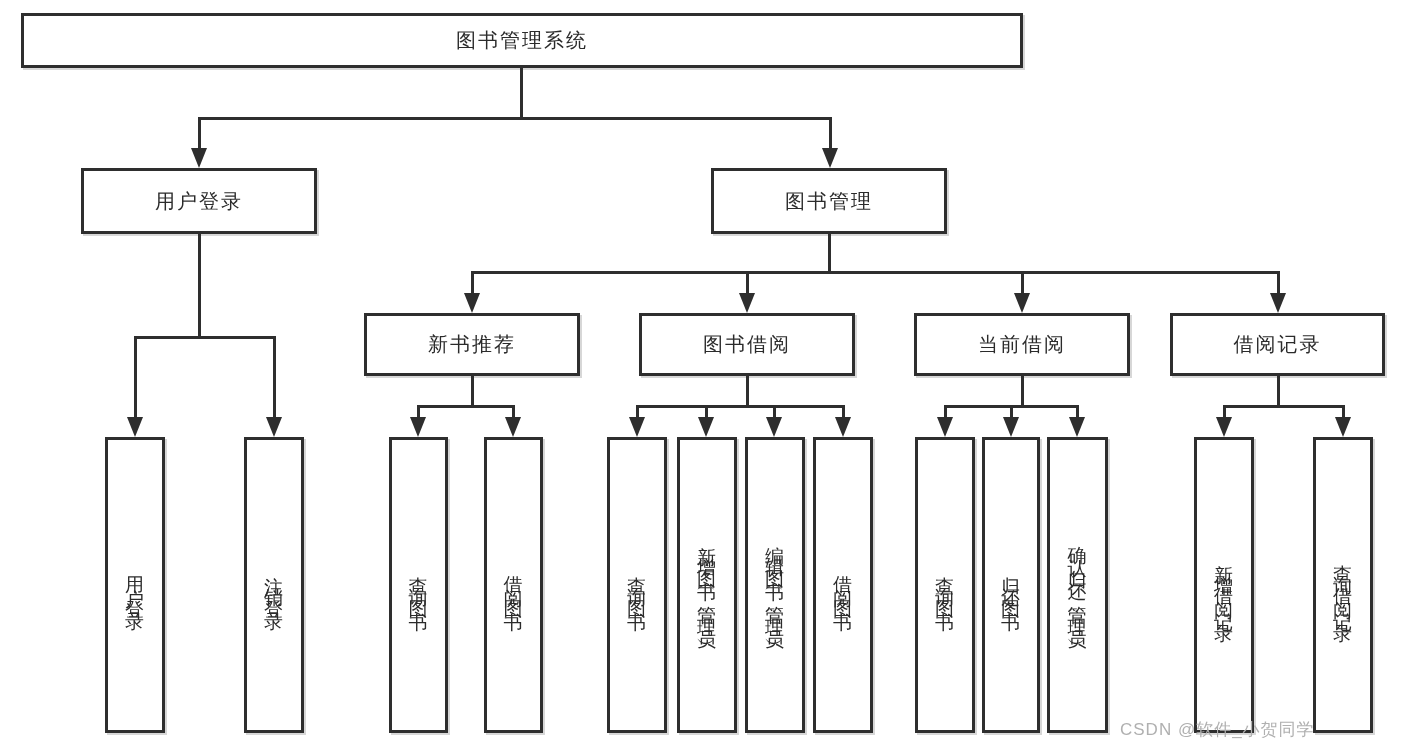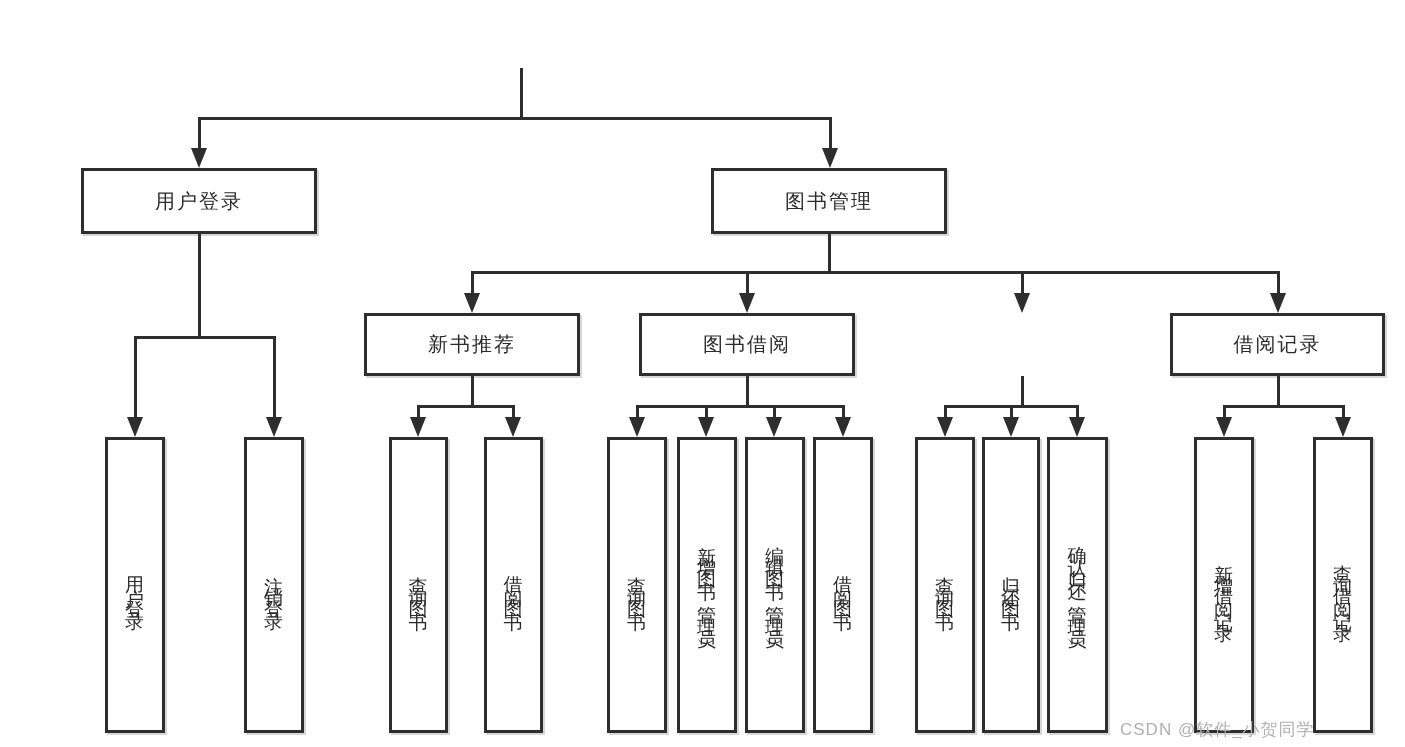--- a/index.html
+++ b/index.html
@@ -31,20 +31,23 @@
   .watermark {
     position:absolute; left:1120px; top:718px;
     font-size:17px; letter-spacing:1px; color:#b0b0b0; white-space:nowrap;
   }
 </style>
 </head>
 <body>
 
 <div id="canvas">
 
+  <div class="box" style="left:21px; top:13px; width:1002px; height:55px;">
+    <span class="hlabel">图书管理系统</span>
+  </div>
 
   <div class="line vline" style="left:520px; top:68px; height:52px;"></div>
   <div class="line hline" style="left:198px; top:117px; width:633px;"></div>
   <div class="line vline" style="left:198px; top:117px; height:38px;"></div>
   <div class="arrow" style="left:191px; top:148px;"></div>
   <div class="line vline" style="left:829px; top:117px; height:38px;"></div>
   <div class="arrow" style="left:822px; top:148px;"></div>
 
   <div class="box" style="left:81px; top:168px; width:236px; height:66px;">
     <span class="hlabel">用户登录</span>
@@ -69,20 +72,23 @@
   <div class="line vline" style="left:1021px; top:271px; height:30px;"></div>
   <div class="arrow" style="left:1014px; top:293px;"></div>
   <div class="line vline" style="left:1277px; top:271px; height:30px;"></div>
   <div class="arrow" style="left:1270px; top:293px;"></div>
 
   <div class="box" style="left:364px; top:313px; width:216px; height:63px;">
     <span class="hlabel">新书推荐</span>
   </div>
   <div class="box" style="left:639px; top:313px; width:216px; height:63px;">
     <span class="hlabel">图书借阅</span>
+  </div>
+  <div class="box" style="left:914px; top:313px; width:216px; height:63px;">
+    <span class="hlabel">当前借阅</span>
   </div>
   <div class="box" style="left:1170px; top:313px; width:215px; height:63px;">
     <span class="hlabel">借阅记录</span>
   </div>
 
   <div class="line vline" style="left:471px; top:376px; height:32px;"></div>
   <div class="line hline" style="left:417px; top:405px; width:97px;"></div>
   <div class="line vline" style="left:417px; top:405px; height:19px;"></div>
   <div class="arrow" style="left:410px; top:417px;"></div>
   <div class="line vline" style="left:512px; top:405px; height:19px;"></div>

